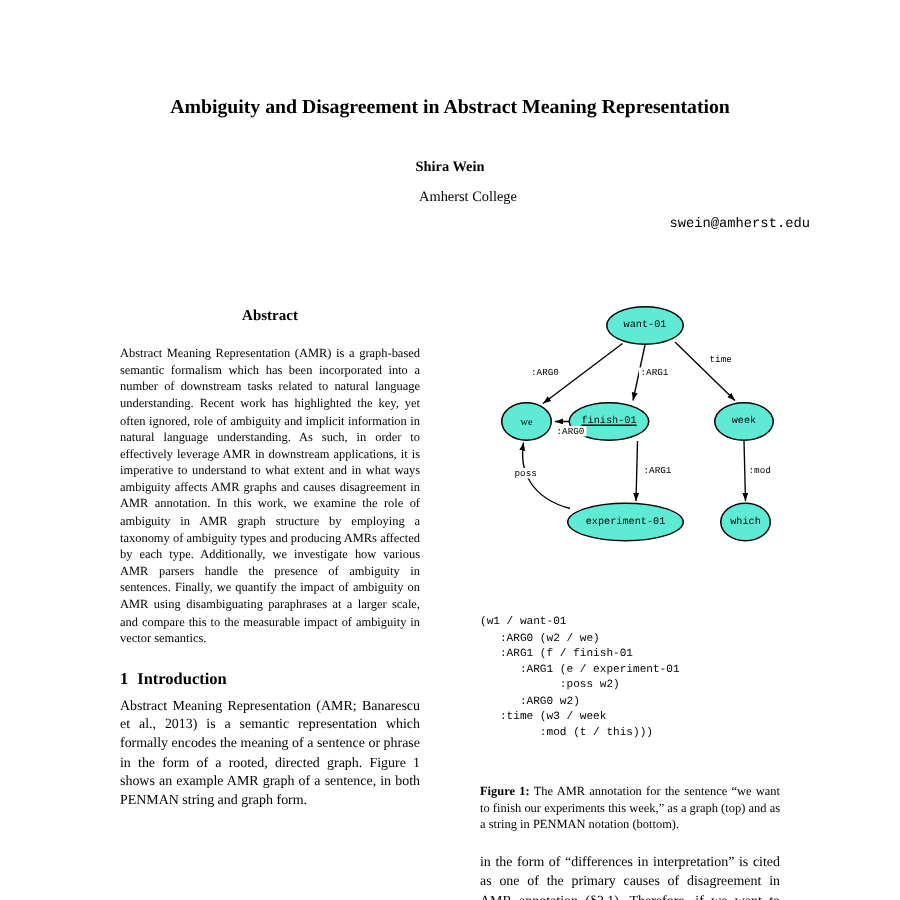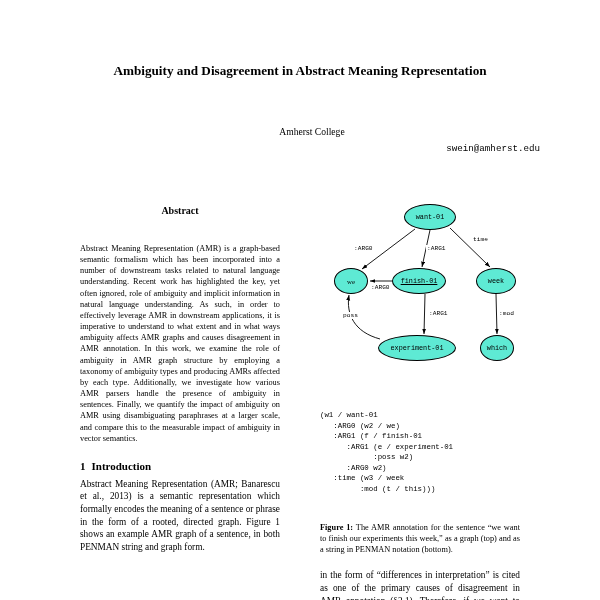--- a/index.html
+++ b/index.html
@@ -61,21 +61,21 @@
   .col-left {
     position: absolute;
     left: 80px;
     top: 205px;
     width: 200px;
   }
   .abstract-head {
     text-align: center;
     font-size: 10px;
     font-weight: bold;
-    margin: 0 0 27px 0;
+    margin: 0 0 14px 0;
   }
   .abstract-body {
     font-size: 8.3px;
     line-height: 1.345;
     text-align: justify;
     margin: 0;
   }
   .section-head {
     font-size: 11px;
     font-weight: bold;
@@ -151,20 +151,21 @@
     width: 200px;
     height: 200px;
   }
 </style>
 </head>
 <body>
 
 <div class="page">
 
   <div class="title">Ambiguity and Disagreement in Abstract Meaning Representation</div>
+  <div class="author">Shira Wein</div>
   <div class="affil">Amherst College</div>
   <div class="email">swein@amherst.edu</div>
 
   <div class="col-left">
     <div class="abstract-head">Abstract</div>
     <p class="abstract-body">Abstract Meaning Representation (AMR) is a graph-based semantic formalism which has been incorporated into a number of downstream tasks related to natural language understanding. Recent work has highlighted the key, yet often ignored, role of ambiguity and implicit information in natural language understanding. As such, in order to effectively leverage AMR in downstream applications, it is imperative to understand to what extent and in what ways ambiguity affects AMR graphs and causes disagreement in AMR annotation. In this work, we examine the role of ambiguity in AMR graph structure by employing a taxonomy of ambiguity types and producing AMRs affected by each type. Additionally, we investigate how various AMR parsers handle the presence of ambiguity in sentences. Finally, we quantify the impact of ambiguity on AMR using disambiguating paraphrases at a larger scale, and compare this to the measurable impact of ambiguity in vector semantics.</p>
     <div class="section-head">
       <span class="num">1</span><span>Introduction</span>
     </div>
     <p class="body-text">Abstract Meaning Representation (AMR; Banarescu et al., 2013) is a semantic representation which formally encodes the meaning of a sentence or phrase in the form of a rooted, directed graph. Figure 1 shows an example AMR graph of a sentence, in both PENMAN string and graph form.</p>
@@ -196,21 +197,21 @@
           <path d="M176,94 L177,134"></path>
         </g>
       </svg>
 
       <div class="node" style="left:84px;top:4px;width:52px;height:26px;">
         <span>want-01</span>
       </div>
       <div class="node" style="left:14px;top:68px;width:34px;height:26px;font-family:Liberation Serif, serif;">
         <span>we</span>
       </div>
-      <div class="node" style="left:72px;top:68px;width:54px;height:26px;text-decoration:underline;">
+      <div class="node" style="left:59px;top:68px;width:54px;height:26px;text-decoration:underline;">
         <span>finish-01</span>
       </div>
       <div class="node" style="left:156px;top:68px;width:40px;height:26px;">
         <span>week</span>
       </div>
       <div class="node" style="left:58px;top:135px;width:78px;height:26px;">
         <span>experiment-01</span>
       </div>
       <div class="node" style="left:160px;top:135px;width:34px;height:26px;">
         <span>which</span>

